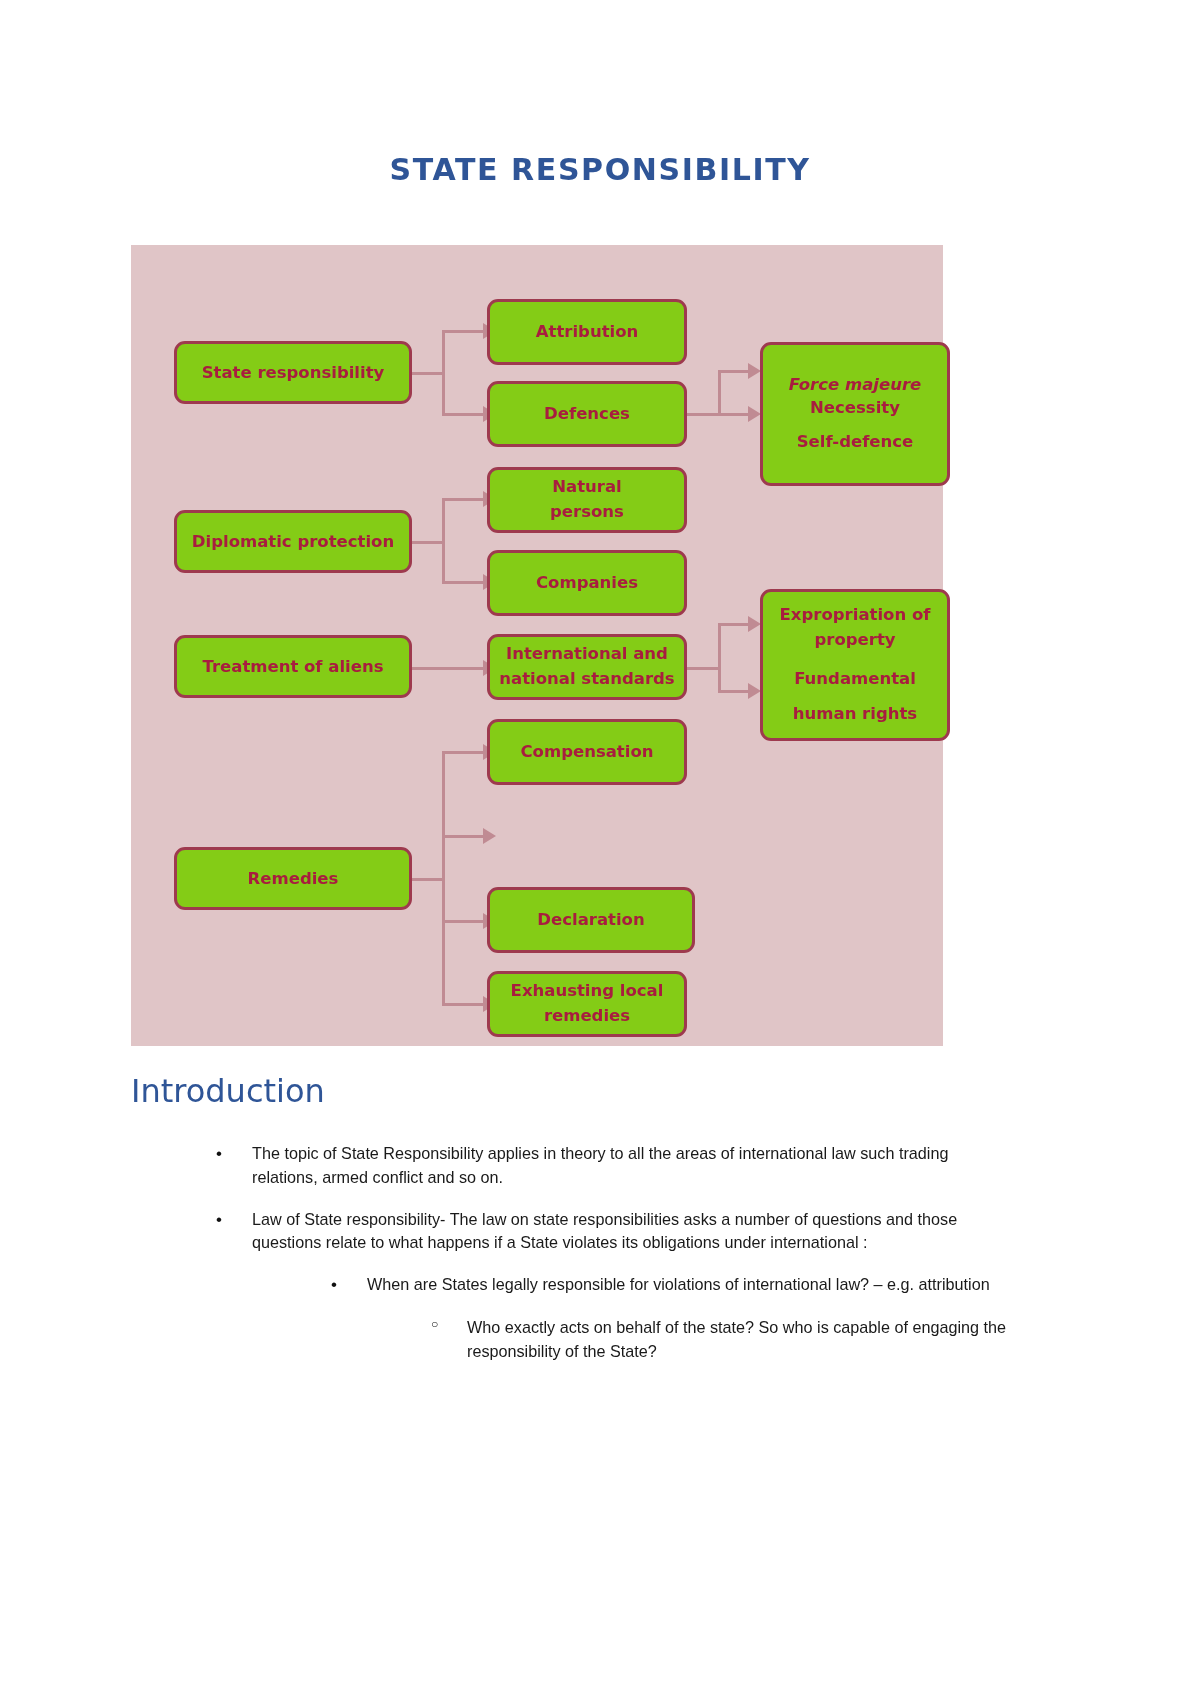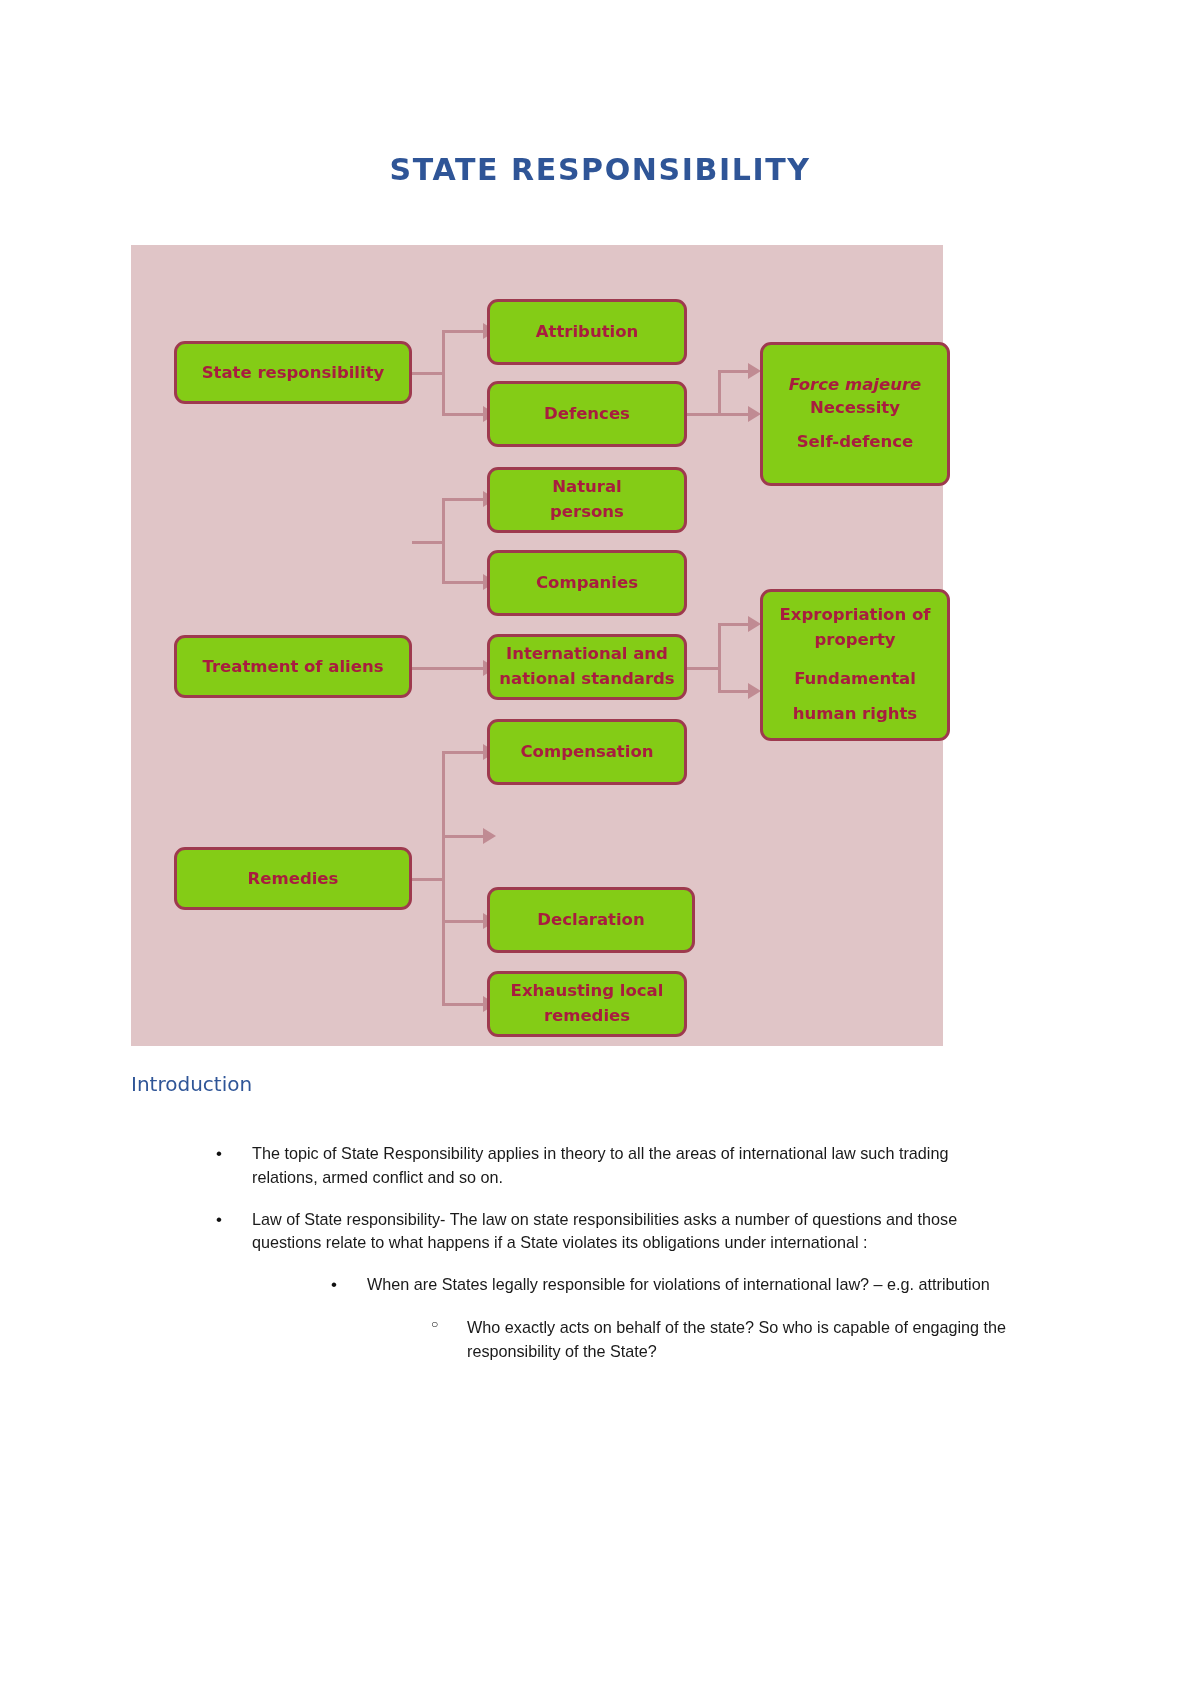--- a/index.html
+++ b/index.html
@@ -78,21 +78,21 @@
     border-bottom: 8px solid transparent;
     border-left: 13px solid #c08b93;
   }
 
   
   .section-heading {
     position: absolute;
     left: 131px;
     top: 1072px;
     font-family: "DejaVu Sans", sans-serif;
-    font-size: 20px;
+    font-size: 32px;
     font-weight: normal;
     color: #2f5597;
   }
 
   
   .body-area {
     position: absolute;
     left: 131px;
     top: 1142px;
     width: 960px;
@@ -173,20 +173,23 @@
     <div class="arrowhead" style="left:352px; top:583px;"></div>
     <div class="conn h" style="left:311px; top:675px; width:44px;"></div>
     <div class="arrowhead" style="left:352px; top:668px;"></div>
     <div class="conn h" style="left:311px; top:758px; width:44px;"></div>
     <div class="arrowhead" style="left:352px; top:751px;"></div>
 
     <div class="node" style="left:43px; top:96px; width:238px; height:63px;">
       <span>State responsibility</span>
     </div>
 
+    <div class="node" style="left:43px; top:265px; width:238px; height:63px;">
+      <span>Diplomatic protection</span>
+    </div>
 
     <div class="node" style="left:43px; top:390px; width:238px; height:63px;">
       <span>Treatment of aliens</span>
     </div>
 
     <div class="node" style="left:43px; top:602px; width:238px; height:63px;">
       <span>Remedies</span>
     </div>
 
     <div class="node" style="left:356px; top:54px; width:200px; height:66px;">

